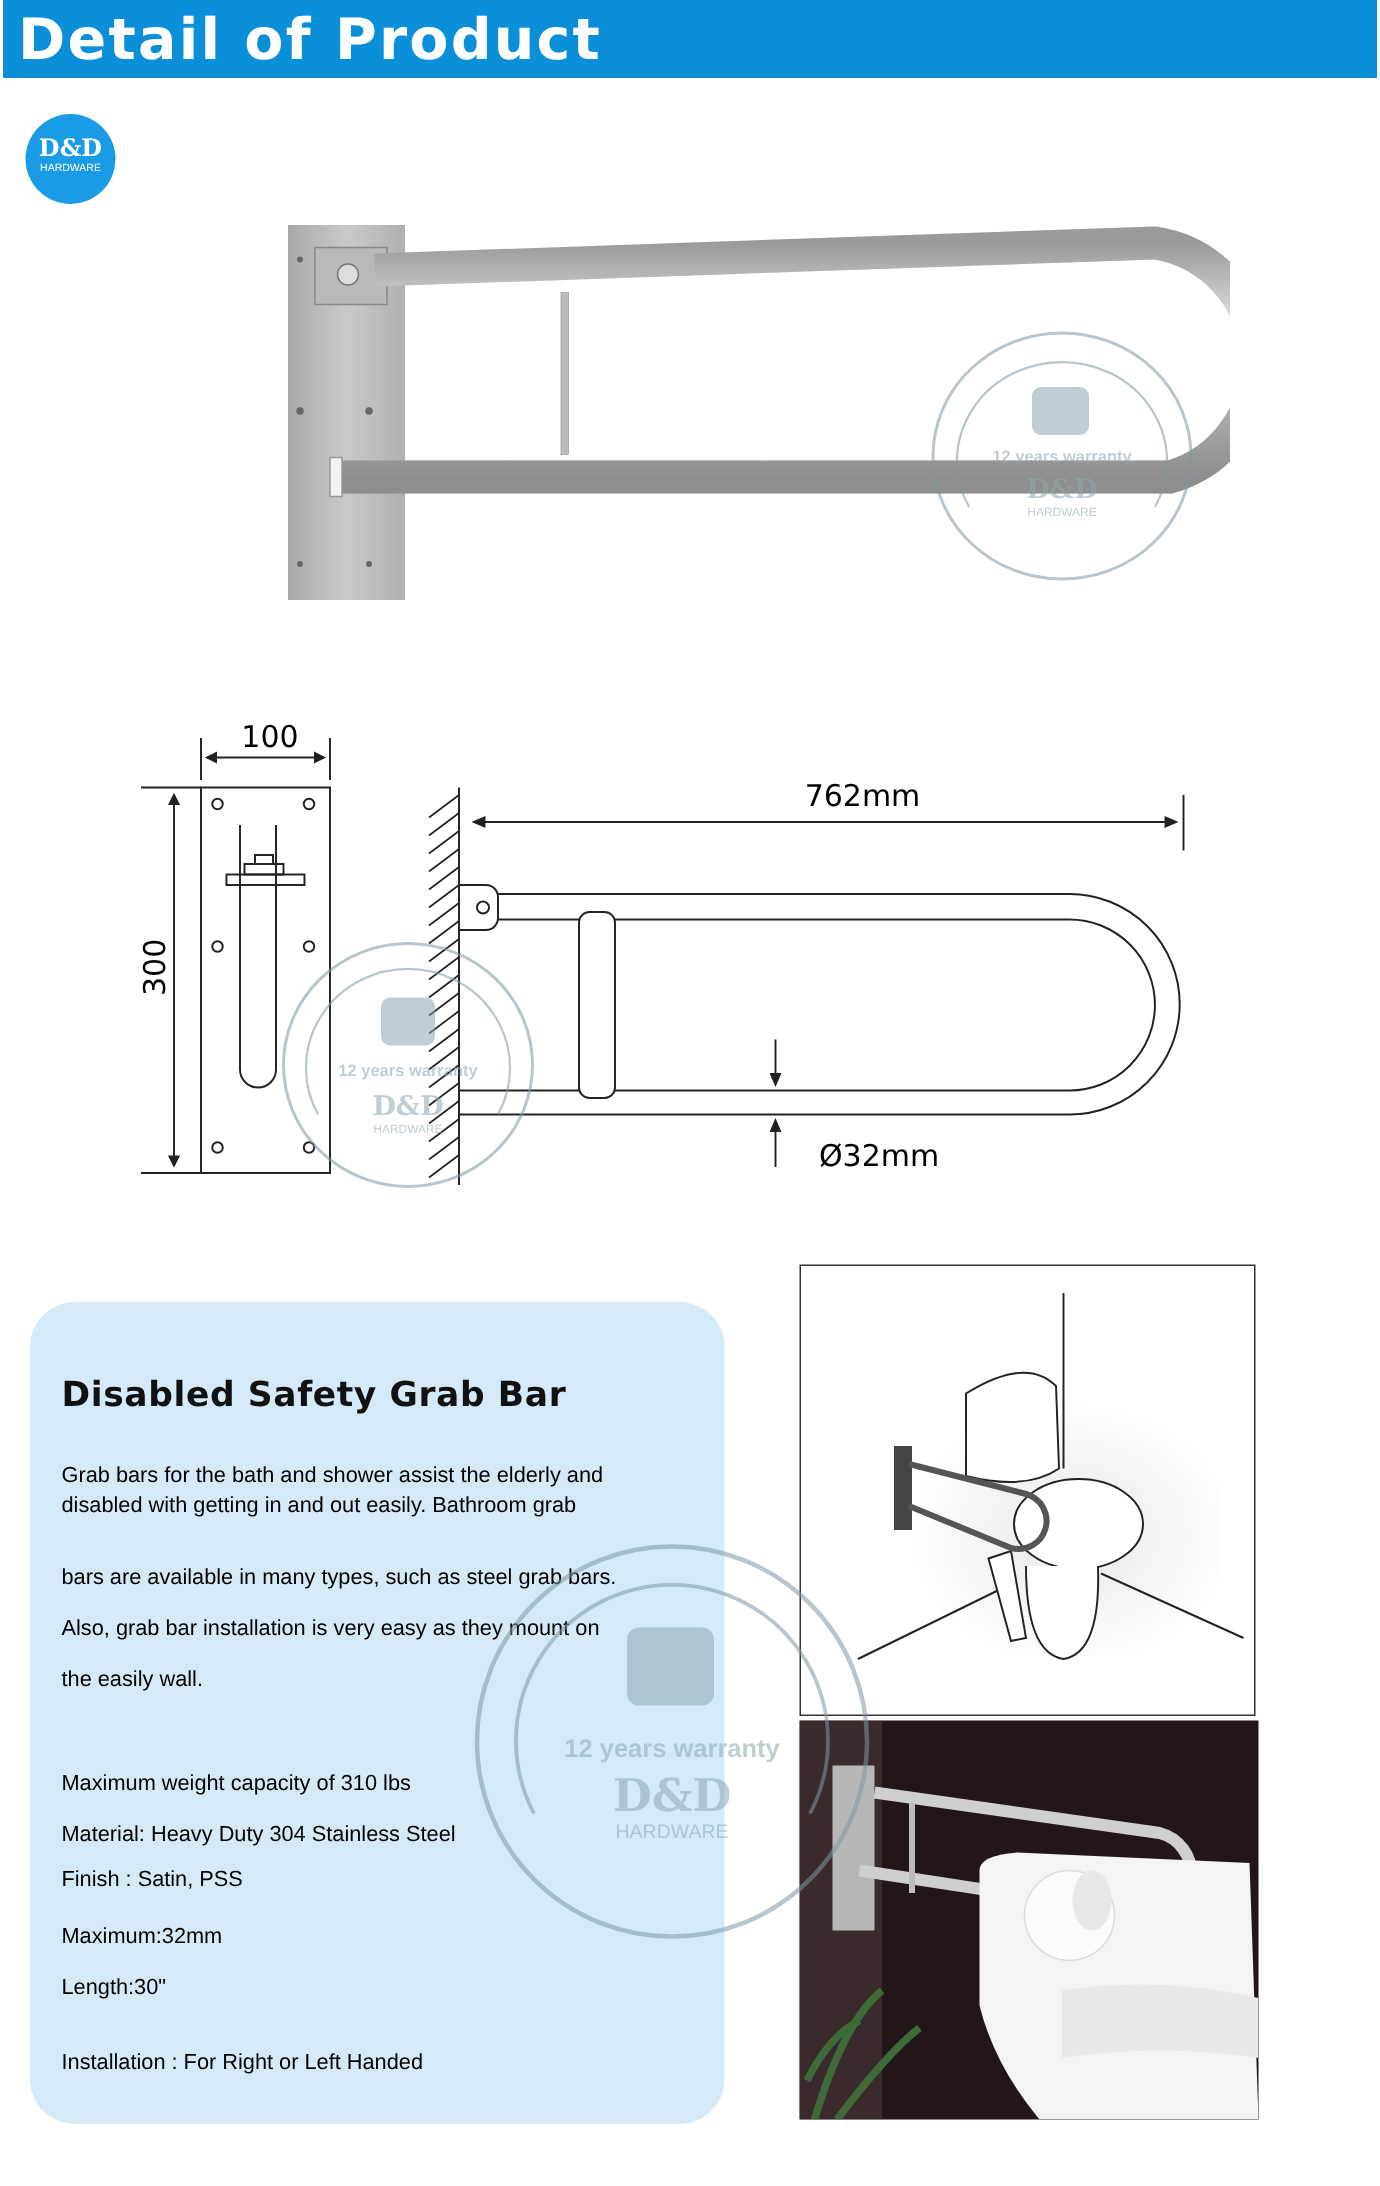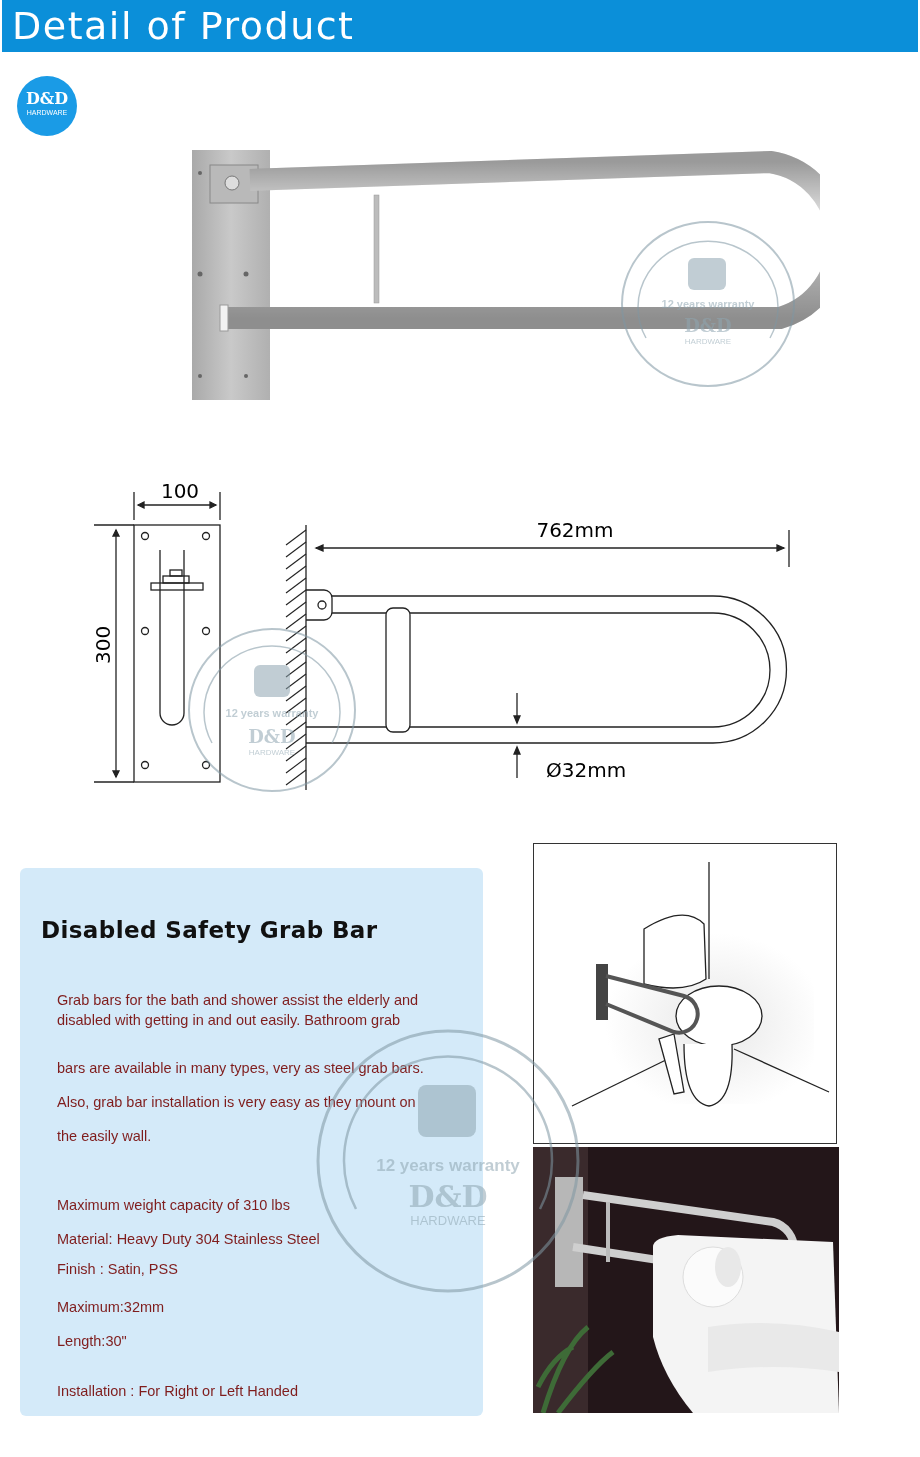--- a/index.html
+++ b/index.html
@@ -1,25 +1,25 @@
 <!DOCTYPE html>
 <html><head>
 <meta charset="utf-8">
 <style>
   html, body { margin:0; padding:0; background:#ffffff; }
   body { width:920px; height:1457px; position:relative; overflow:hidden; font-family:"Liberation Sans", sans-serif; }
   .header { position:absolute; left:2px; top:0; width:916px; height:52px; background:#0b8fd9; }
-  .header h1 { margin:0; position:absolute; left:10px; top:4px; font-family:"DejaVu Sans", sans-serif; font-weight:normal; font-size:38px; color:#fff; letter-spacing:1.5px; }
+  .header h1 { margin:0; position:absolute; left:10px; top:4px; font-family:"DejaVu Sans", sans-serif; font-weight:bold; font-size:38px; color:#fff; letter-spacing:1.5px; }
   .logo { position:absolute; left:17px; top:76px; width:60px; height:60px; border-radius:50%; background:#1a9be6; color:#fff; text-align:center; }
   .logo .big { position:absolute; top:13px; left:0; width:60px; font-family:"DejaVu Serif", serif; font-weight:bold; font-size:16px; }
   .logo .small { position:absolute; top:33px; left:0; width:60px; font-size:7px; }
   .abs { position:absolute; }
-  .panel { position:absolute; left:20px; top:868px; width:463px; height:548px; background:#d4eaf9; border-radius:6px; }
+  .panel { position:absolute; left:20px; top:868px; width:463px; height:548px; background:#d4eaf9; border-radius:30px; }
   .panel h2 { position:absolute; left:21px; top:49px; margin:0; font-family:"DejaVu Sans", sans-serif; font-weight:bold; font-size:23px; color:#111; letter-spacing:0.4px; white-space:nowrap; }
-  .para p, .specs p { margin:16px; position:absolute; left:21px; font-size:14.5px; color:#7f1d1d; white-space:nowrap; }
+  .para p, .specs p { margin:0; position:absolute; left:21px; font-size:14.5px; color:#000000; white-space:nowrap; }
   .photo-dark { position:absolute; left:533px; top:1147px; width:306px; height:266px; background:#231619; overflow:hidden; }
   .illus { position:absolute; left:533px; top:843px; width:304px; height:301px; border:1.5px solid #333; background:#fff; box-sizing:border-box; }
   .stamp { position:absolute; opacity:0.55; pointer-events:none; }
   .dim { font-family:"DejaVu Sans", sans-serif; font-size:20px; color:#222; }
 </style>
 </head>
 <body>
 
 <div class="header">
   <h1>Detail of Product</h1>
@@ -143,21 +143,21 @@
   <text x="86" y="92" text-anchor="middle" font-size="11" font-weight="bold" fill="#8fa6b1">12 years warranty</text>
   <text x="86" y="118" text-anchor="middle" font-size="18" font-weight="bold" fill="#8fa6b1" font-family="DejaVu Serif, serif">D&amp;D</text>
   <text x="86" y="130" text-anchor="middle" font-size="8" fill="#8fa6b1">HARDWARE</text>
 </svg>
 
 <div class="panel">
   <h2>Disabled Safety Grab Bar</h2>
   <div class="para">
     <p style="top:108px">Grab bars for the bath and shower assist the elderly and</p>
     <p style="top:128px">disabled with getting in and out easily. Bathroom grab</p>
-    <p style="top:176px">bars are available in many types, very as steel grab bars.</p>
+    <p style="top:176px">bars are available in many types, such as steel grab bars.</p>
     <p style="top:210px">Also, grab bar installation is very easy as they mount on</p>
     <p style="top:244px">the easily wall.</p>
   </div>
   <div class="specs">
     <p style="top:313px">Maximum weight capacity of 310 lbs</p>
     <p style="top:347px">Material: Heavy Duty 304 Stainless Steel</p>
     <p style="top:377px">Finish : Satin, PSS</p>
     <p style="top:415px">Maximum:32mm</p>
     <p style="top:449px">Length:30"</p>
     <p style="top:499px">Installation : For Right or Left Handed</p>

